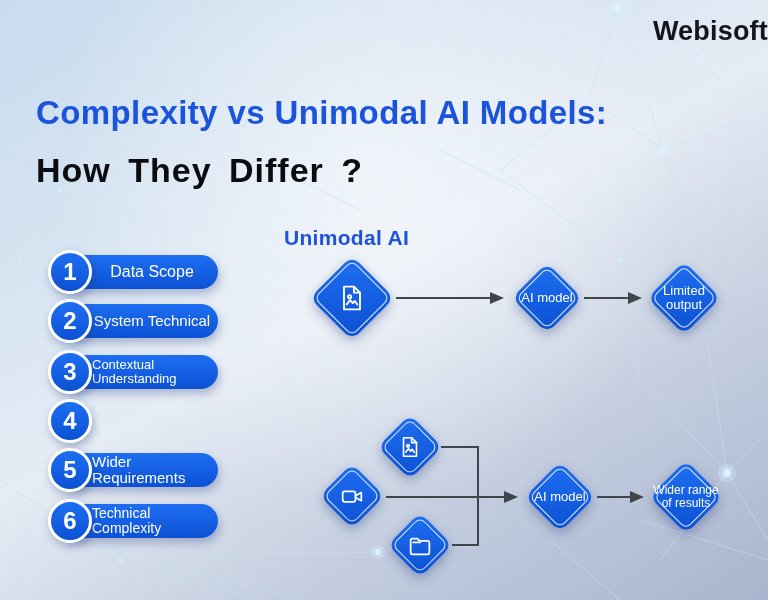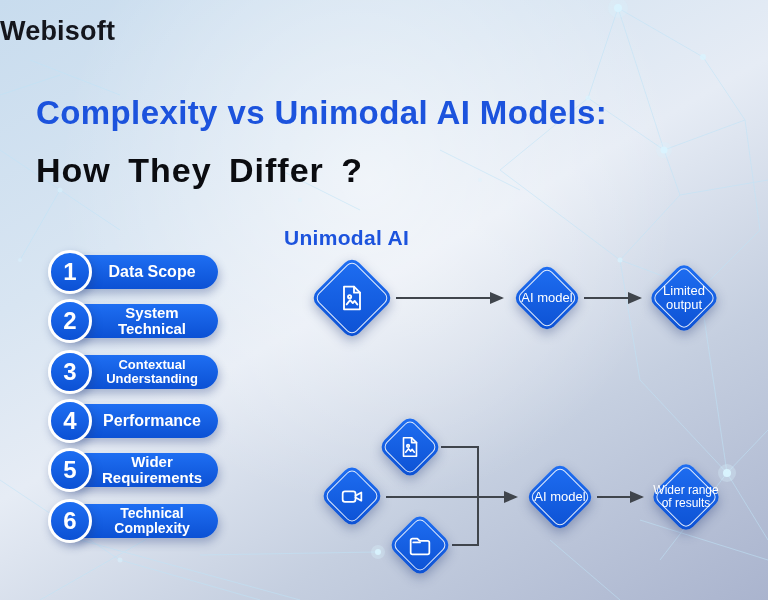--- a/index.html
+++ b/index.html
@@ -5,36 +5,36 @@
   html,body{margin:0;padding:0;}
   .canvas{
     position:relative; width:768px; height:600px; overflow:hidden;
     font-family:"Liberation Sans", sans-serif;
     background:
       radial-gradient(ellipse at 48% 30%, rgba(255,255,255,.55), rgba(255,255,255,0) 55%),
       linear-gradient(150deg,#c8dcee 0%,#d8e5f2 30%,#e6ecf5 48%,#c5cfe0 72%,#aab4ce 100%);
   }
   .bg{position:absolute;inset:0;z-index:0;}
   .logo{
-    position:absolute; top:16px; left:0; width:100%; text-align:left;
+    position:absolute; top:16px; left:0; width:100%; text-align:right;
     font-size:27px; font-weight:700; letter-spacing:.2px; color:#14161d; z-index:3;
   }
   .title{position:absolute; left:36px; top:92px; z-index:3; line-height:1.3;}
   .t1{font-size:33px; font-weight:700; letter-spacing:.4px; color:#1c53dd;}
   .t2{font-size:34px; font-weight:700; letter-spacing:1px; word-spacing:7px; color:#0b0c10; margin-top:13px;}
 
   
   .factor{position:absolute; left:48px; width:172px; height:44px; z-index:3;}
   .factor .pill{
     position:absolute; left:14px; right:2px; top:5px; bottom:5px;
     background:linear-gradient(180deg,#1e6ef2,#0c51d4);
     border-radius:20px; box-shadow:2px 5px 9px rgba(35,60,125,.30);
     display:flex; align-items:center; justify-content:center;
     padding-left:30px; padding-right:6px;
-    color:#fff; font-weight:700; text-align:center; line-height:1.08;
+    color:#fff; font-weight:400; line-height:1.08;
   }
   .factor .num{
     position:absolute; left:0; top:0; width:38px; height:38px;
     background:linear-gradient(180deg,#1e6ef2,#0c51d4);
     border:3px solid #ffffff; border-radius:50%;
     display:flex; align-items:center; justify-content:center;
     color:#fff; font-size:24px; font-weight:700; z-index:2;
     box-shadow:2px 4px 8px rgba(35,60,125,.35);
   }
   .fs16{font-size:16px;} .fs15{font-size:15px;} .fs14{font-size:14px;} .fs13{font-size:13px;}
@@ -136,23 +136,20 @@
       </div>
   </div>
   <div class="factor" style="top:350px;">
     <div class="num">3</div>
     <div class="pill fs13">
         <span>Contextual Understanding</span>
       </div>
   </div>
   <div class="factor" style="top:399px;">
     <div class="num">4</div>
-    <div class="pill fs16">
-        <span>Performance</span>
-      </div>
   </div>
   <div class="factor" style="top:448px;">
     <div class="num">5</div>
     <div class="pill fs15">
         <span>Wider Requirements</span>
       </div>
   </div>
   <div class="factor" style="top:499px;">
     <div class="num">6</div>
     <div class="pill fs14">

